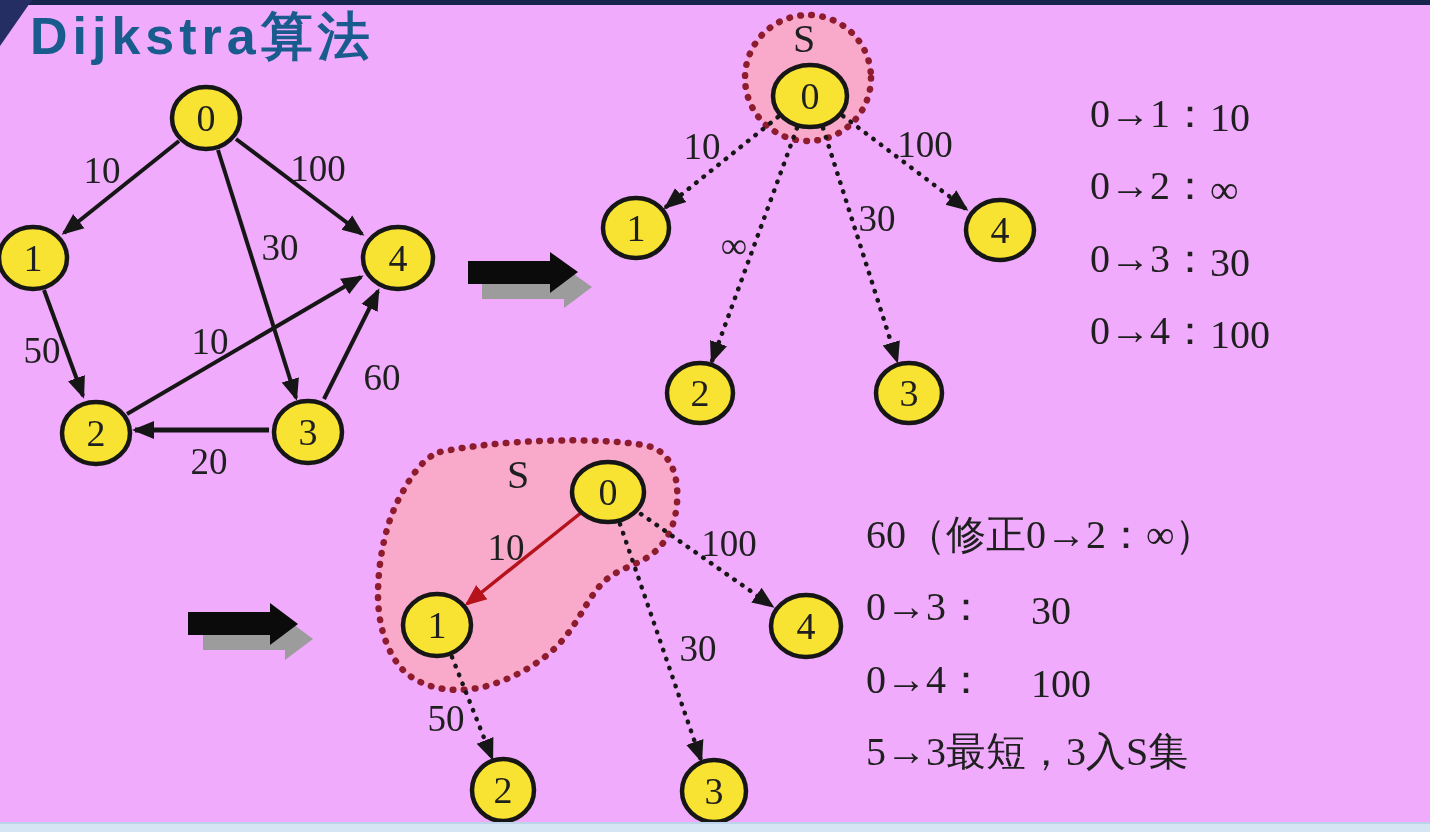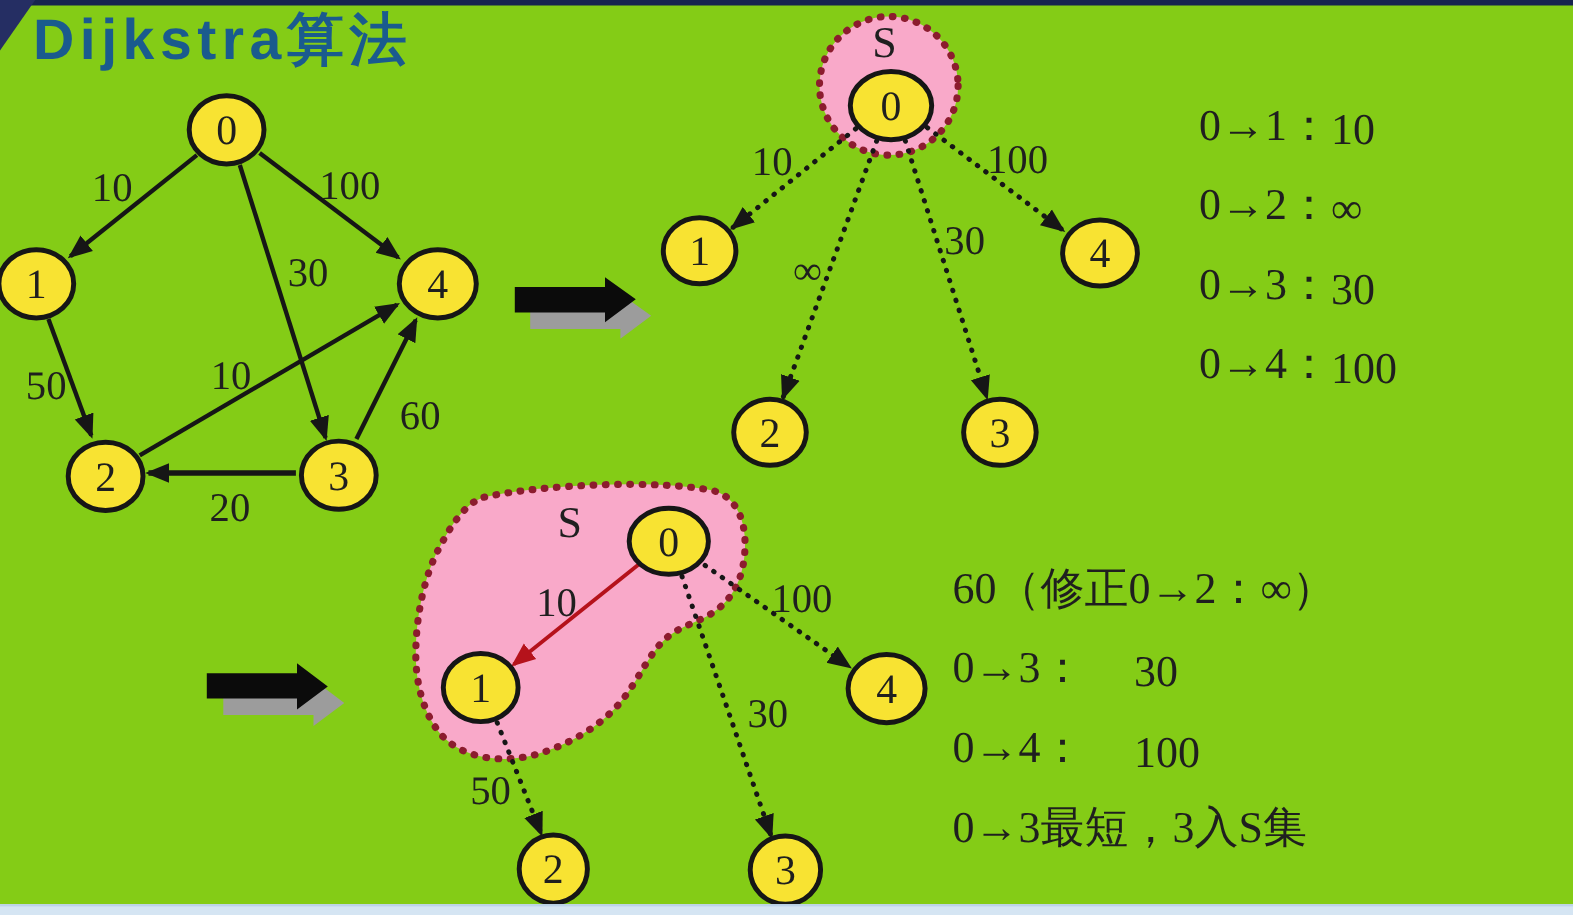--- a/index.html
+++ b/index.html
@@ -1,18 +1,18 @@
 <!DOCTYPE html>
 <html><head>
 <meta charset="utf-8">
 <style>
   html,body{margin:0;padding:0;background:#e8e8e8;}
   #slide{
     position:relative;width:1430px;height:832px;overflow:hidden;
-    background:#84cc16;
+    background:#f0abfc;
     font-family:"Liberation Serif","DejaVu Serif",serif;
   }
   #top-strip{position:absolute;left:0;top:0;width:1430px;height:5px;background:#17244e;}
   #corner-tri{position:absolute;left:0;top:0;width:0;height:0;
     border-top:46px solid #252e63;border-right:32px solid transparent;}
   #title{
     position:absolute;left:30px;top:2px;margin:0;
     font-family:"Liberation Sans","DejaVu Sans",sans-serif;
     font-size:52px;font-weight:bold;letter-spacing:5px;color:#1a5b8e;white-space:nowrap;
   }
@@ -180,18 +180,18 @@
     </div>
     <div class="note-row">
       <span class="note-label">0→3：</span>
       <span class="note-value">30</span>
     </div>
     <div class="note-row">
       <span class="note-label">0→4：</span>
       <span class="note-value">100</span>
     </div>
     <div class="note-row">
-      <span>0→3最短，3入S集</span>
+      <span>5→3最短，3入S集</span>
     </div>
   </div>
 
   <div id="bottom-strip"></div>
 </div>
 
 </body></html>

